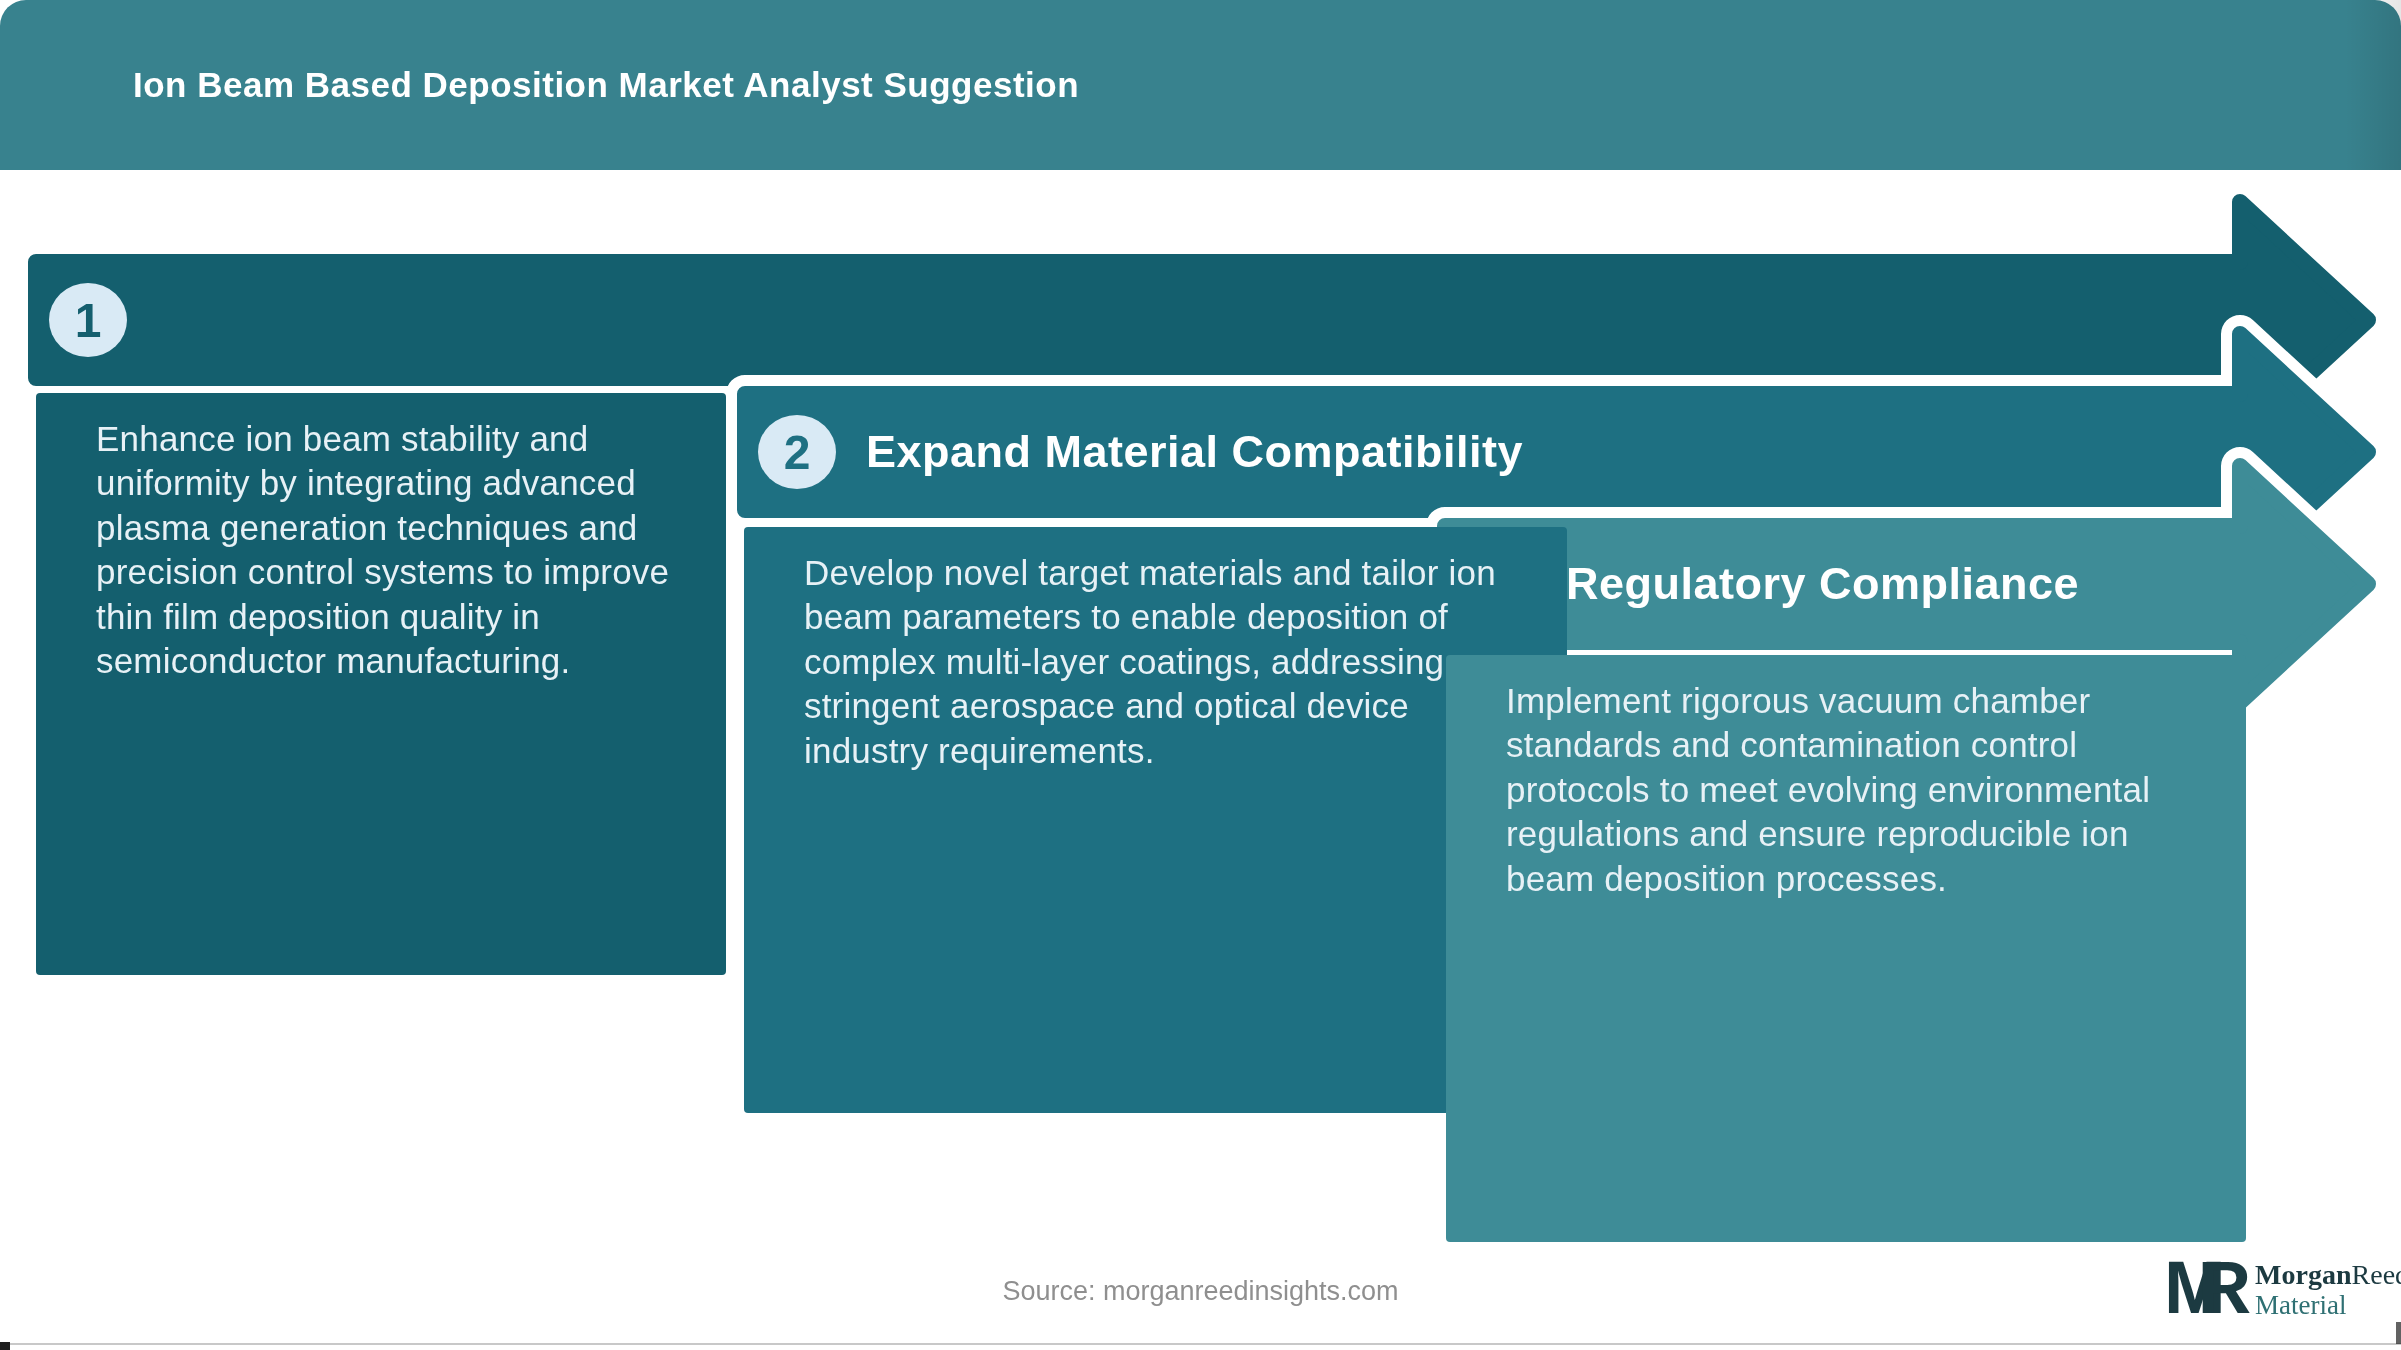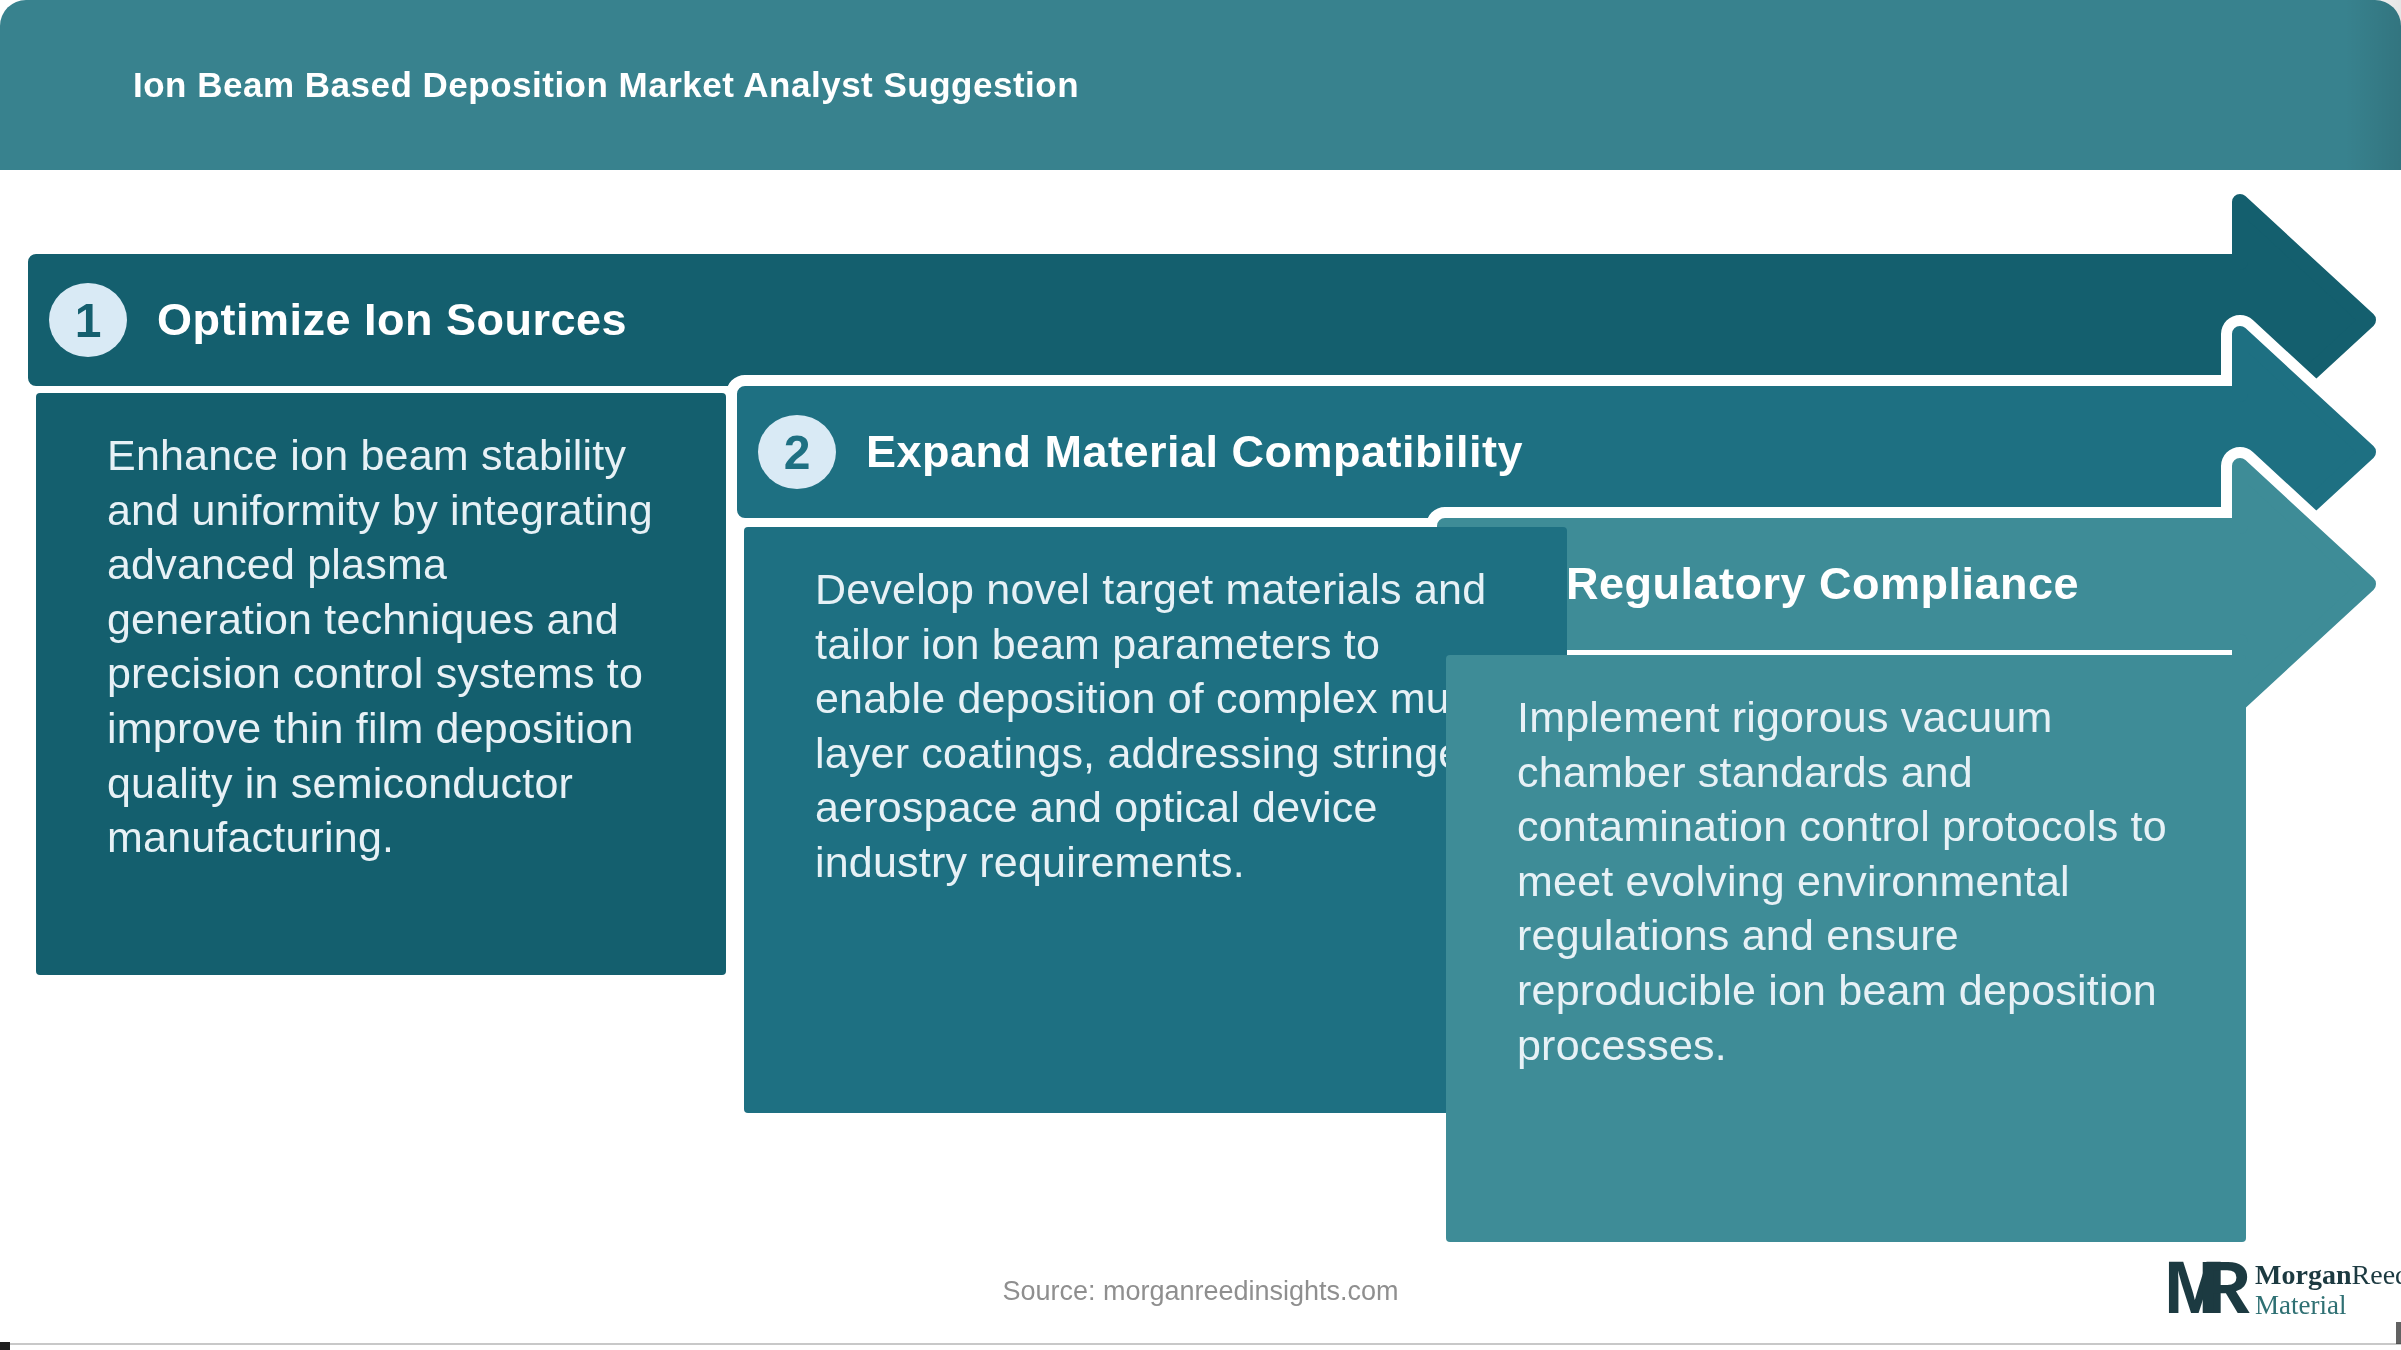--- a/index.html
+++ b/index.html
@@ -17,21 +17,21 @@
   .arrow{position:absolute;}
   .arrow svg{display:block;}
   .arrow .label{position:absolute;left:30px;top:90px;height:116px;display:flex;align-items:center;}
   .num{width:78px;height:74px;margin-left:13px;border-radius:50%;
        display:flex;align-items:center;justify-content:center;
        font-size:48px;font-weight:700;}
   .arrow-title{margin-left:30px;font-size:45px;font-weight:700;color:#fff;letter-spacing:.5px;white-space:nowrap;}
 
   
   .box{position:absolute;border-radius:4px;}
-  .box p{margin:11px;padding:24px 56px 0 60px;font-size:43px;line-height:1.27;letter-spacing:.2px;}
+  .box p{margin:0;padding:24px 56px 0 60px;font-size:35px;line-height:1.27;letter-spacing:.2px;}
 
   
   .source{position:absolute;left:0;top:1276px;width:2401px;text-align:center;
           font-size:27px;font-weight:400;}
   .logo{position:absolute;left:2130px;top:1256px;display:flex;align-items:flex-start;}
   .mono{font-weight:700;font-size:74px;line-height:64px;letter-spacing:-4px;white-space:nowrap;margin-left:34px;}
   .mono .r{display:inline-block;margin-left:-24px;}
   .logo-text{margin-left:8px;margin-top:4px;font-family:"Liberation Serif",serif;}
   .logo-name{font-size:28px;line-height:30px;white-space:nowrap;}
   .logo-name .primary{font-weight:700;}
@@ -53,21 +53,20 @@
     <div class="header-shade"></div>
   </div>
 
   <div class="arrow" style="left:6px;top:172px;width:2392px;height:296px;">
     <svg width="2392" height="296" viewBox="-30 -30 2392 296">
       <path d="M0 60 H2204 V0 L2332 118 L2204 236 V176 H0 Z" fill="#FFFFFF" stroke="#FFFFFF" stroke-width="38" stroke-linejoin="round"></path>
       <path d="M0 60 H2204 V0 L2332 118 L2204 236 V176 H0 Z" stroke-width="16" stroke-linejoin="round" fill="#145F6E" stroke="#145F6E"></path>
     </svg>
     <div class="label">
       <div class="num" style="background-color: rgb(217, 234, 245); color: rgb(20, 95, 110);">1</div>
-      <div class="arrow-title">Optimize Ion Sources</div>
     </div>
   </div>
 
   <div class="arrow" style="left:715px;top:304px;width:1683px;height:296px;">
     <svg width="1683" height="296" viewBox="-30 -30 1683 296">
       <path d="M0 60 H1495 V0 L1623 118 L1495 236 V176 H0 Z" fill="#FFFFFF" stroke="#FFFFFF" stroke-width="38" stroke-linejoin="round"></path>
       <path d="M0 60 H1495 V0 L1623 118 L1495 236 V176 H0 Z" stroke-width="16" stroke-linejoin="round" fill="#1E7082" stroke="#1E7082"></path>
     </svg>
     <div class="label">
       <div class="num" style="background-color: rgb(217, 234, 245); color: rgb(30, 112, 130);">2</div>

